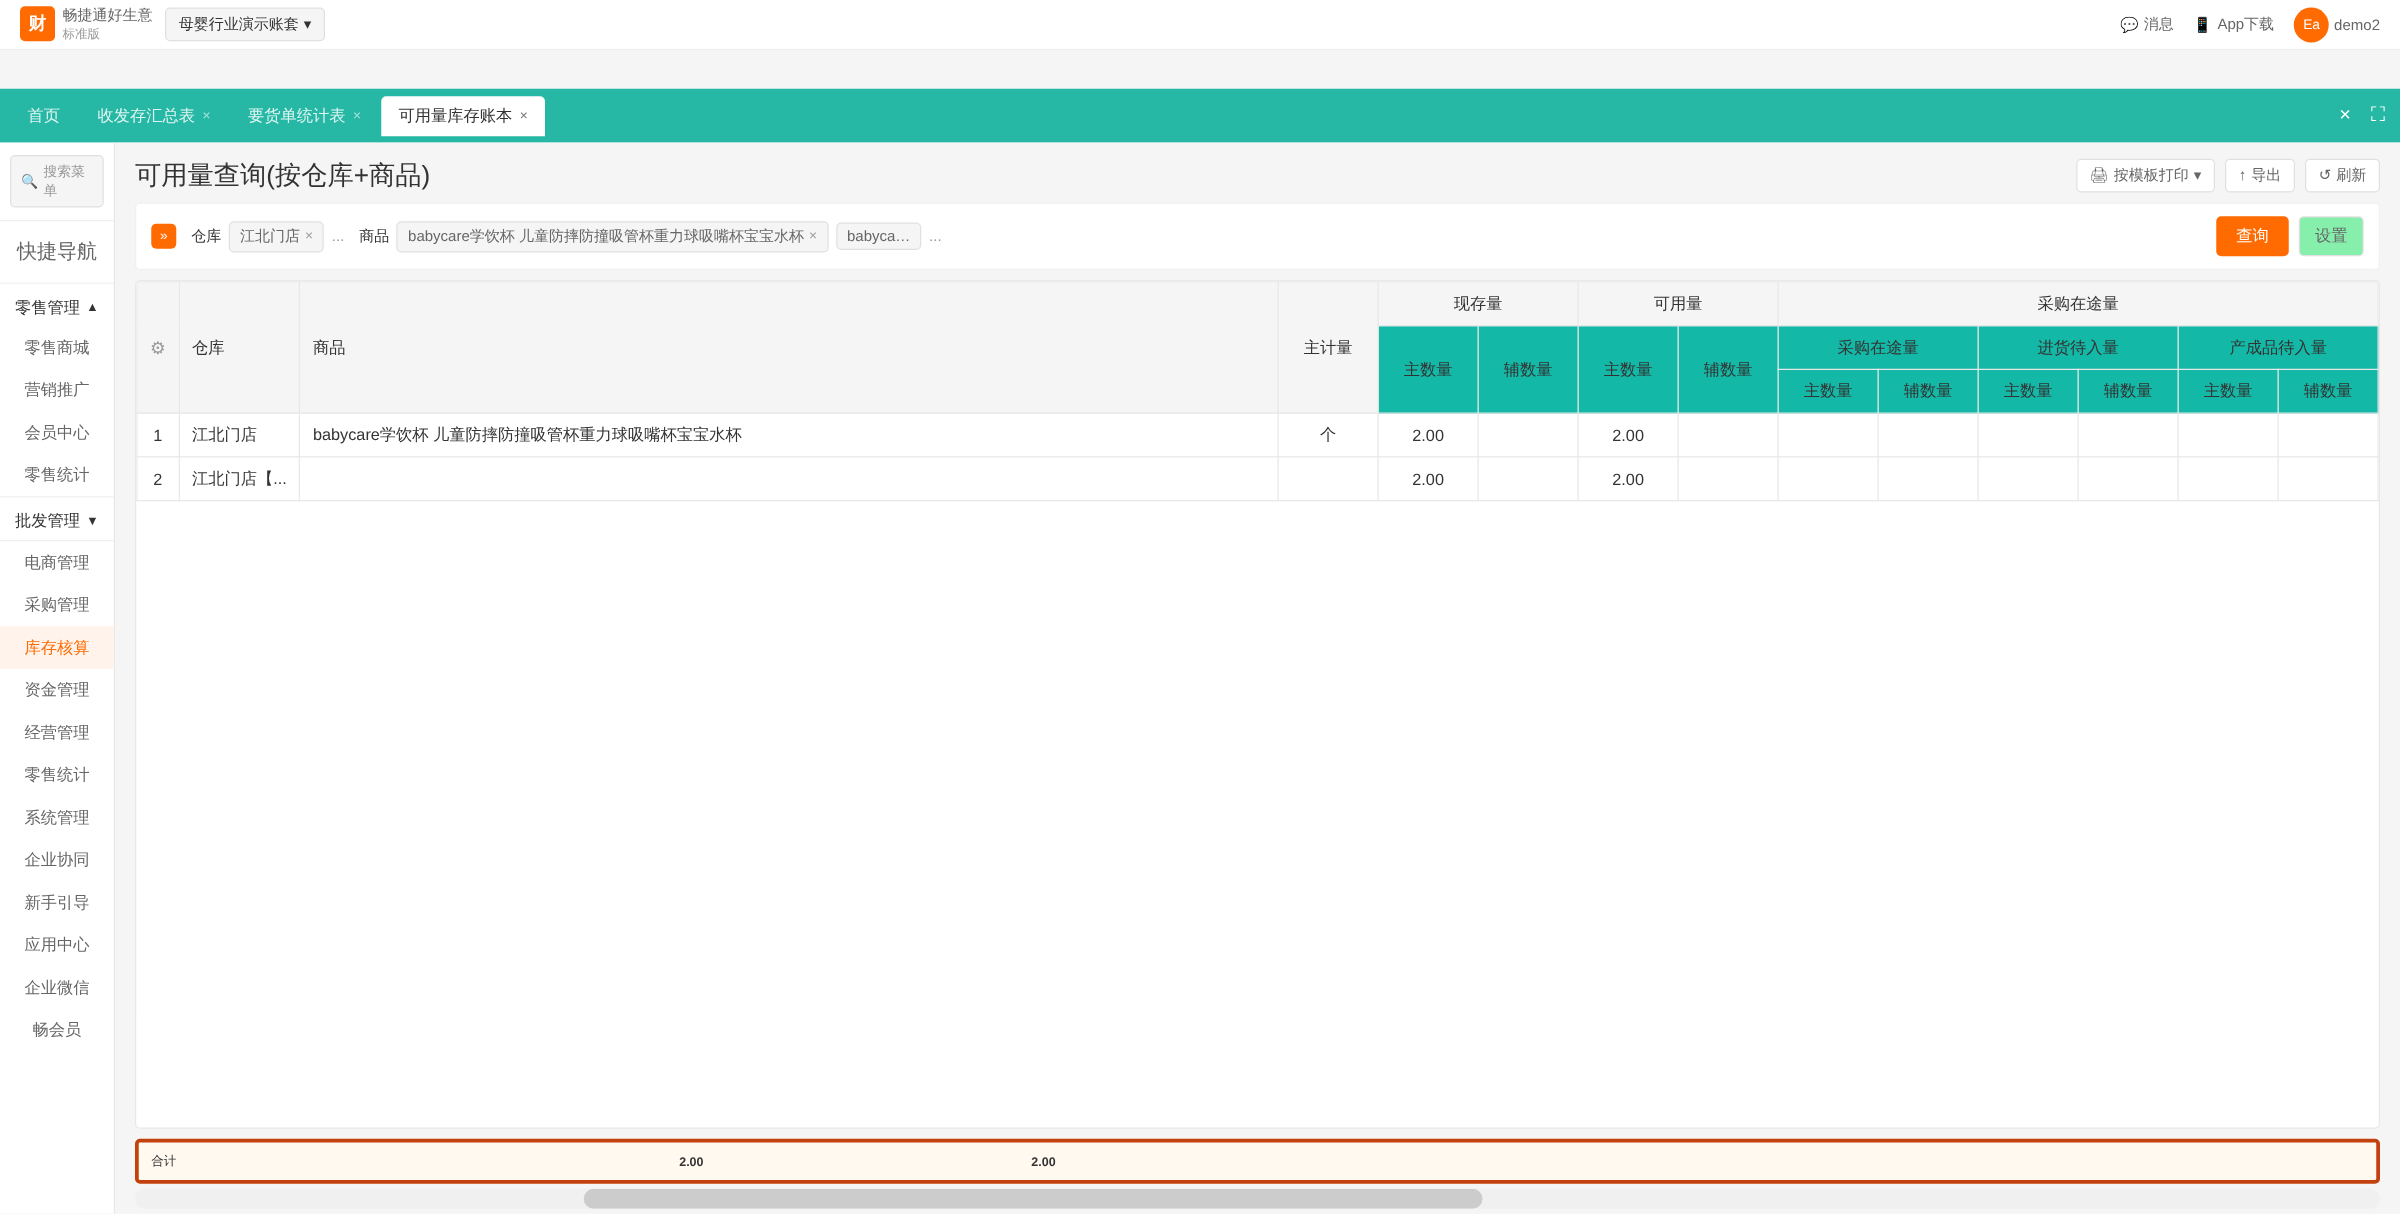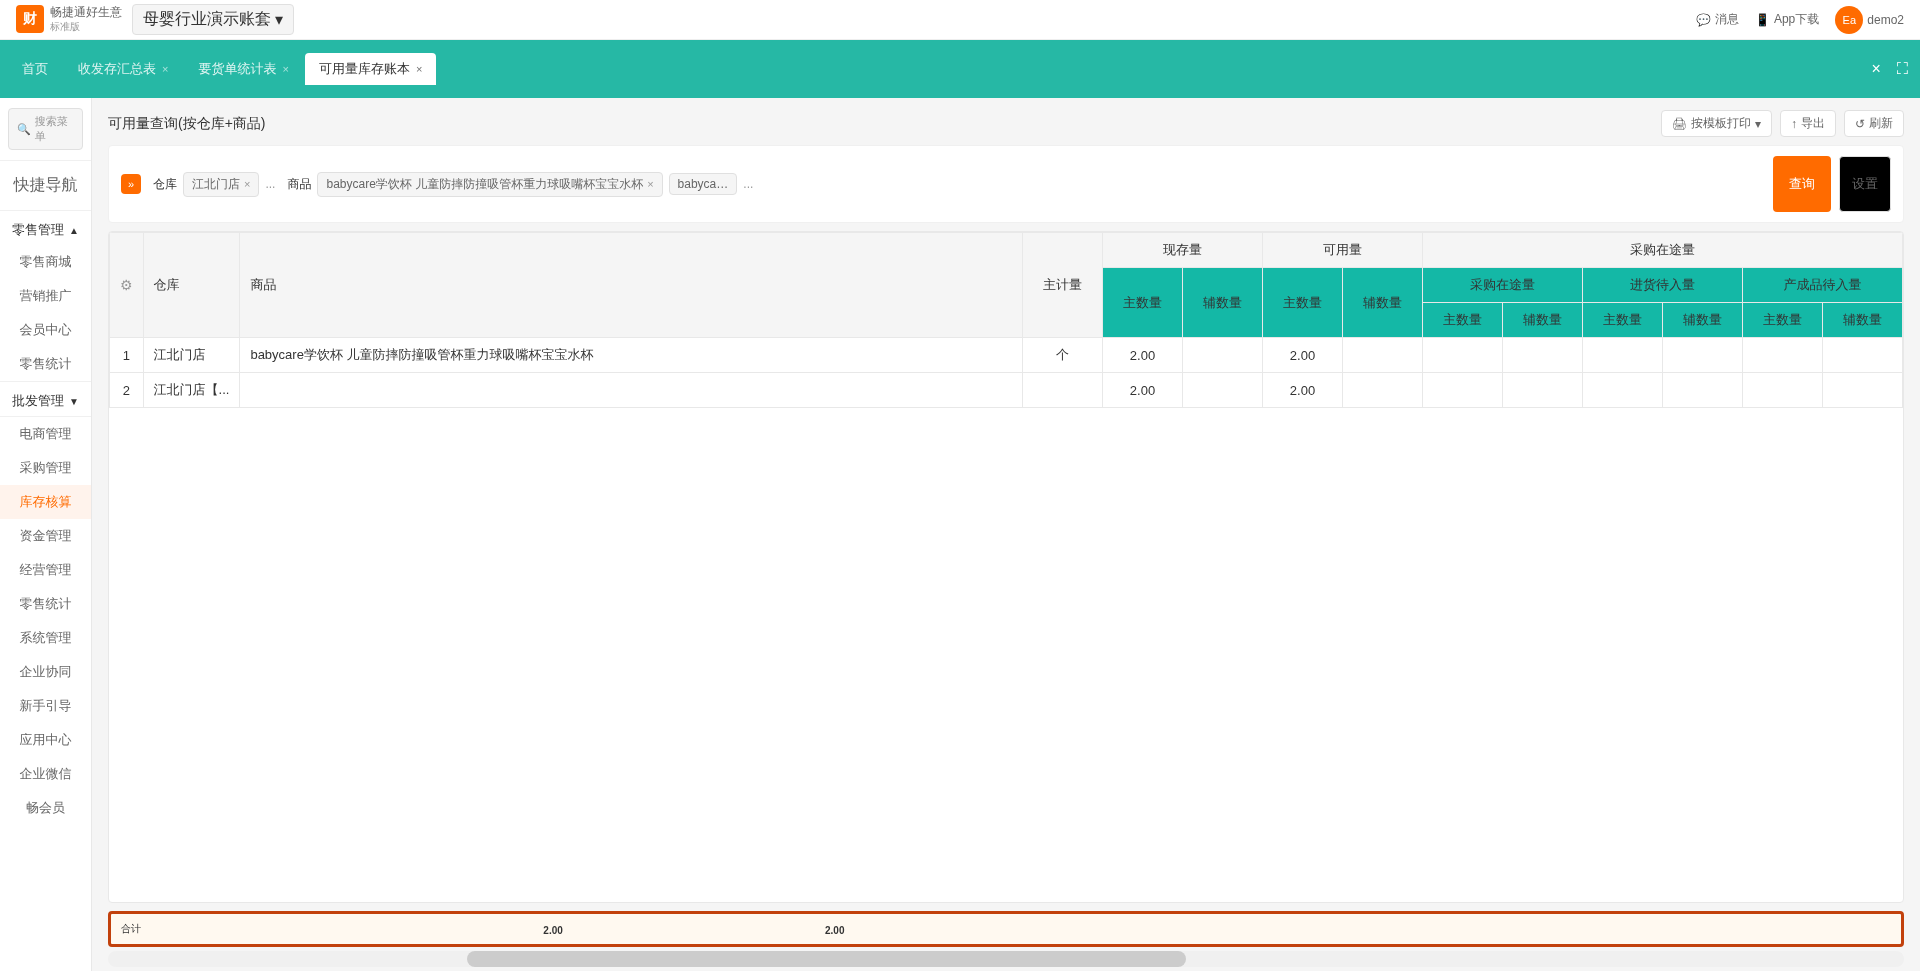--- a/index.html
+++ b/index.html
@@ -18,35 +18,36 @@
     }
     .top-header-left { display: flex; align-items: center; gap: 10px; }
     .logo-area { display: flex; align-items: center; gap: 6px; }
     .logo-icon { width: 28px; height: 28px; background: #ff6b00; border-radius: 4px; display: flex; align-items: center; justify-content: center; color: white; font-size: 14px; font-weight: bold; }
     .logo-text { font-size: 12px; color: #666; line-height: 1.2; }
     .logo-sub { font-size: 10px; color: #999; }
     .industry-select {
       display: flex; align-items: center; gap: 4px;
       background: #f5f5f5; border: 1px solid #e0e0e0;
       border-radius: 4px; padding: 4px 10px; cursor: pointer;
-      font-size: 16px; color: #333; min-width: 120px;
+      font-size: 12px; color: #333; min-width: 120px;
     }
     .top-header-right { display: flex; align-items: center; gap: 16px; }
     .header-action { display: flex; align-items: center; gap: 4px; font-size: 12px; color: #666; cursor: pointer; }
     .avatar { width: 28px; height: 28px; border-radius: 50%; background: #ff6b00; display: flex; align-items: center; justify-content: center; color: white; font-size: 11px; }
 
     
     .tab-bar {
-      height: 58px;
+      height: 43px;
       background: #26b8a5;
       display: flex;
       align-items: center;
       padding: 0 8px;
       gap: 2px;
       flex-shrink: 0;
+      margin-top: 31px;
     }
     .tab {
       height: 32px;
       padding: 0 14px;
       border-radius: 4px 4px 0 0;
       display: flex; align-items: center; gap: 6px;
       font-size: 13px; cursor: pointer;
       color: rgba(255,255,255,0.85);
       background: transparent;
       white-space: nowrap;
@@ -132,21 +133,21 @@
 
     
     .page-header {
       background: #f5f5f5;
       padding: 12px 16px 8px;
       display: flex;
       align-items: center;
       justify-content: space-between;
       flex-shrink: 0;
     }
-    .page-title { font-size: 14px; color: #333; font-weight: 500; }
+    .page-title { font-size: 21px; color: #333; font-weight: 500; }
     .page-actions { display: flex; align-items: center; gap: 8px; }
     .page-action-btn {
       display: flex; align-items: center; gap: 4px;
       font-size: 12px; color: #666; cursor: pointer;
       background: #fff; border: 1px solid #e0e0e0;
       border-radius: 4px; padding: 4px 10px;
     }
 
     
     .filter-bar {
@@ -184,23 +185,23 @@
     }
     .filter-tag .tag-close { cursor: pointer; color: #999; font-size: 11px; }
     .filter-dots { color: #999; cursor: pointer; }
     .filter-actions { margin-left: auto; display: flex; gap: 8px; }
     .btn-query {
       background: #ff6b00; color: white;
       border: none; border-radius: 4px;
       padding: 6px 16px; font-size: 13px; cursor: pointer;
     }
     .btn-settings {
-      background: #000000; color: #666;
+      background: #86efac; color: #666;
       border: 1px solid #e0e0e0; border-radius: 4px;
-      padding: 18px 12px; font-size: 13px; cursor: pointer;
+      padding: 6px 12px; font-size: 13px; cursor: pointer;
     }
 
     
     .table-container {
       flex: 1;
       margin: 0 16px;
       background: #fff;
       border-radius: 4px;
       border: 1px solid #e8e8e8;
       overflow: auto;

